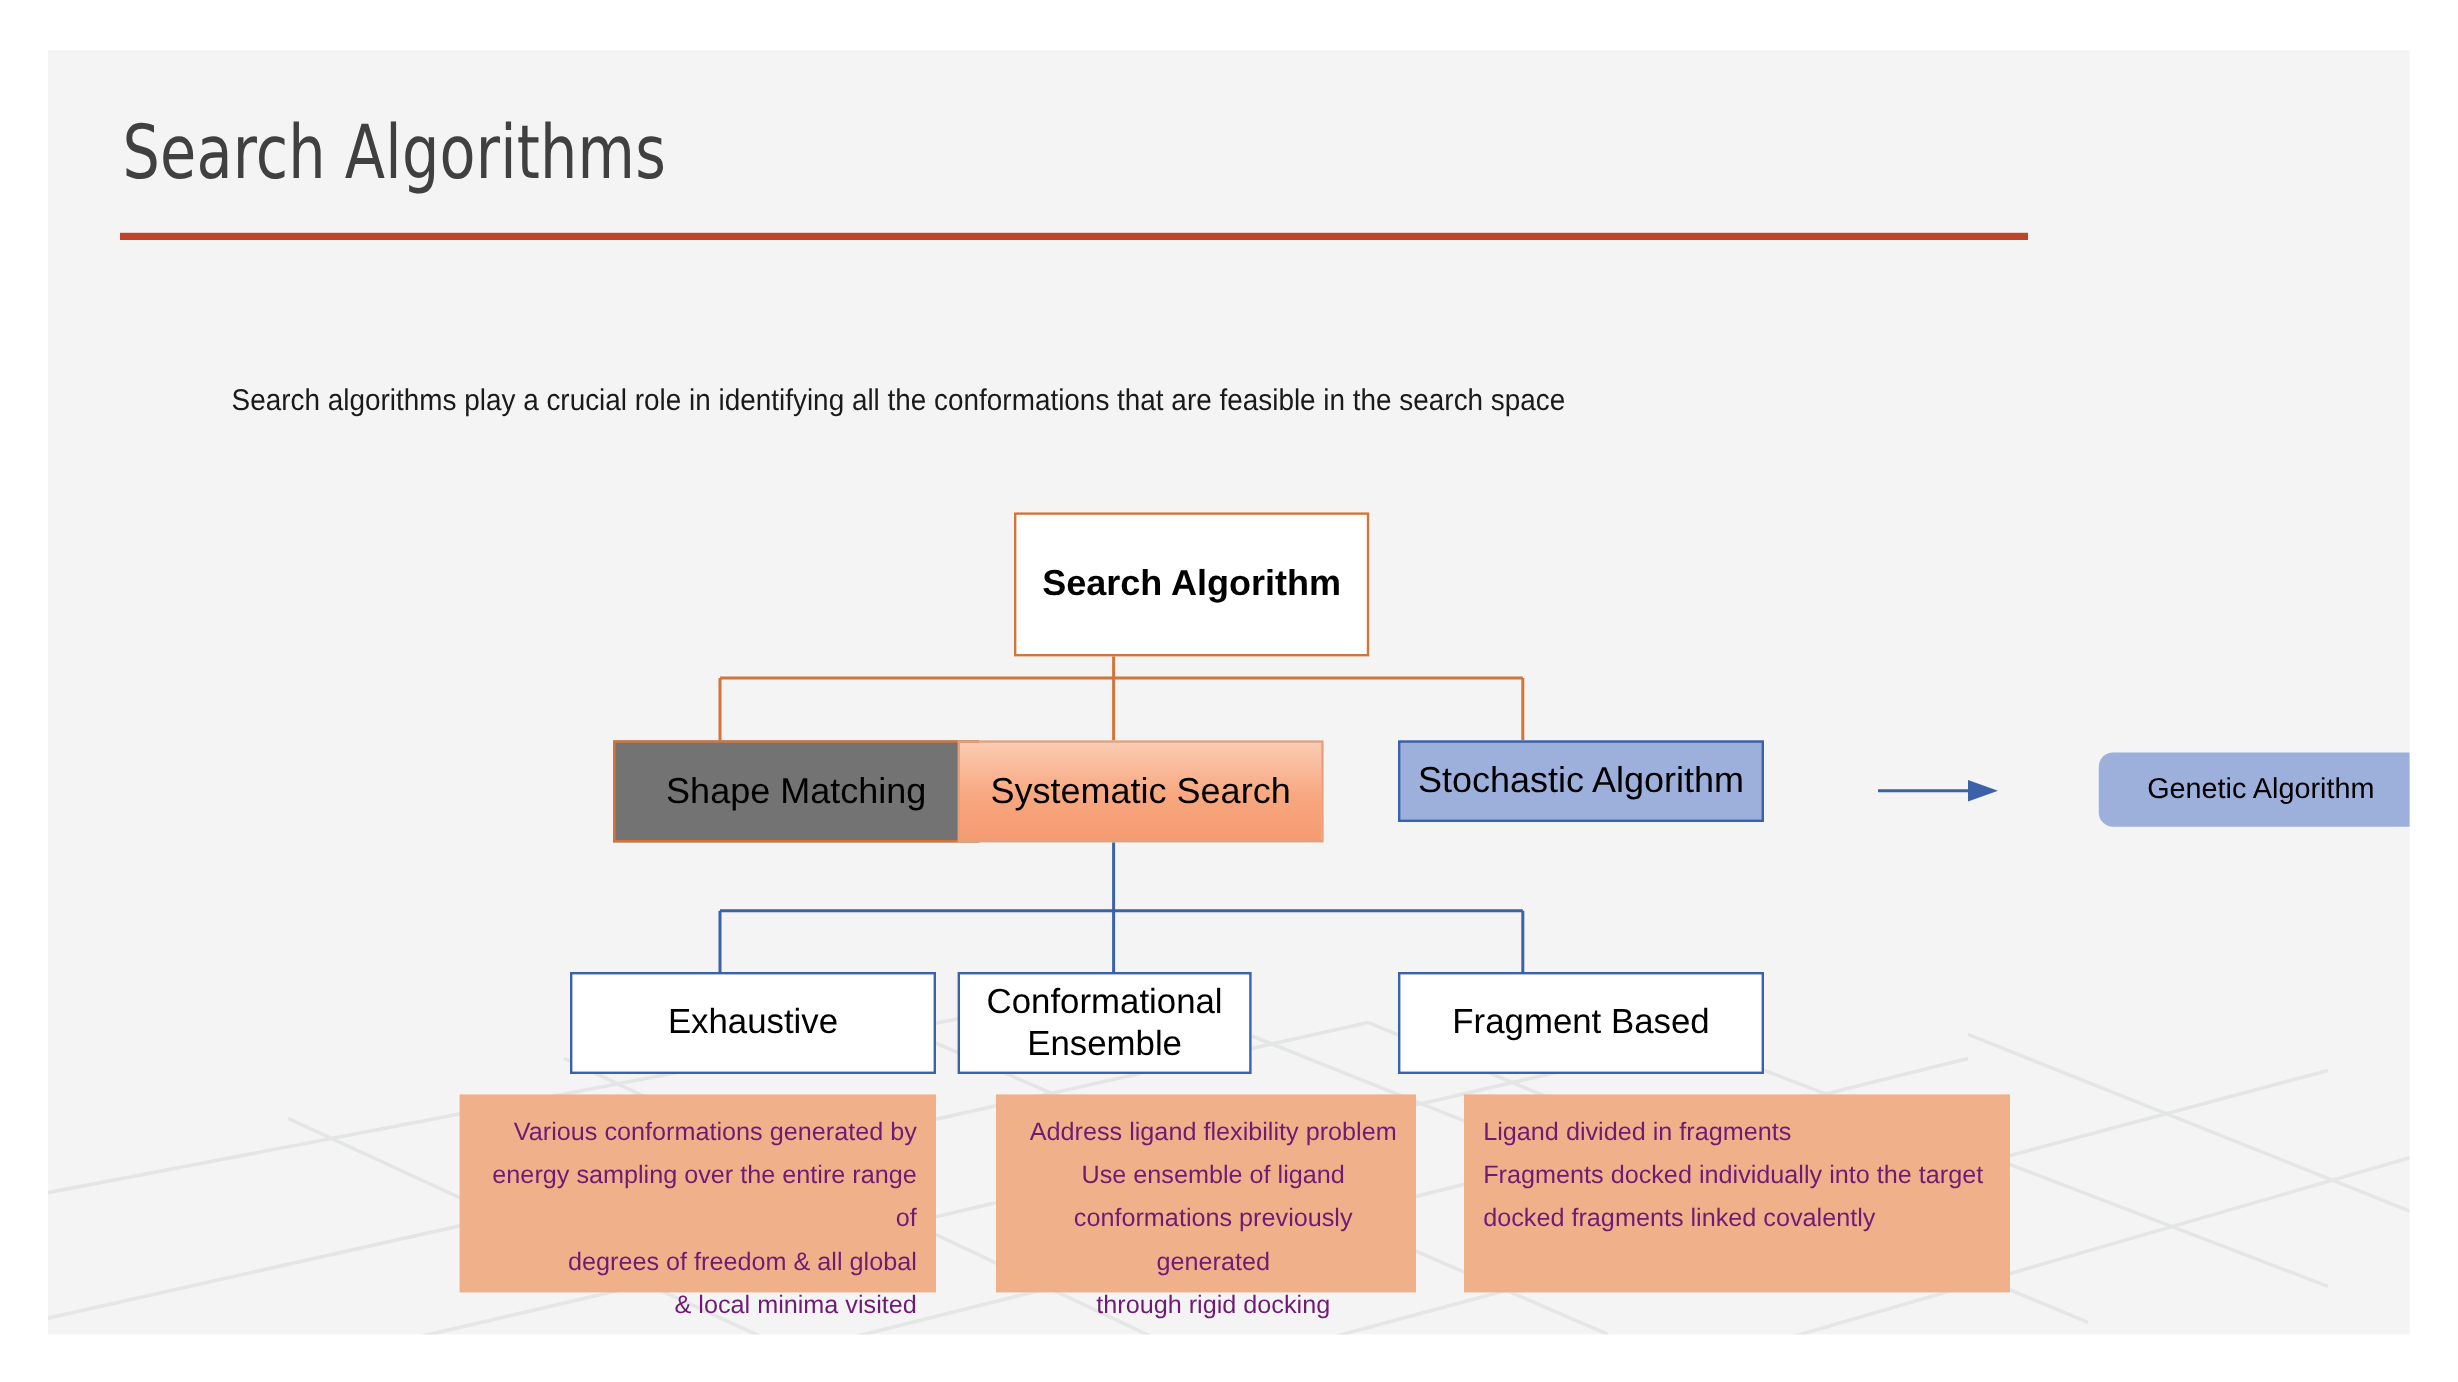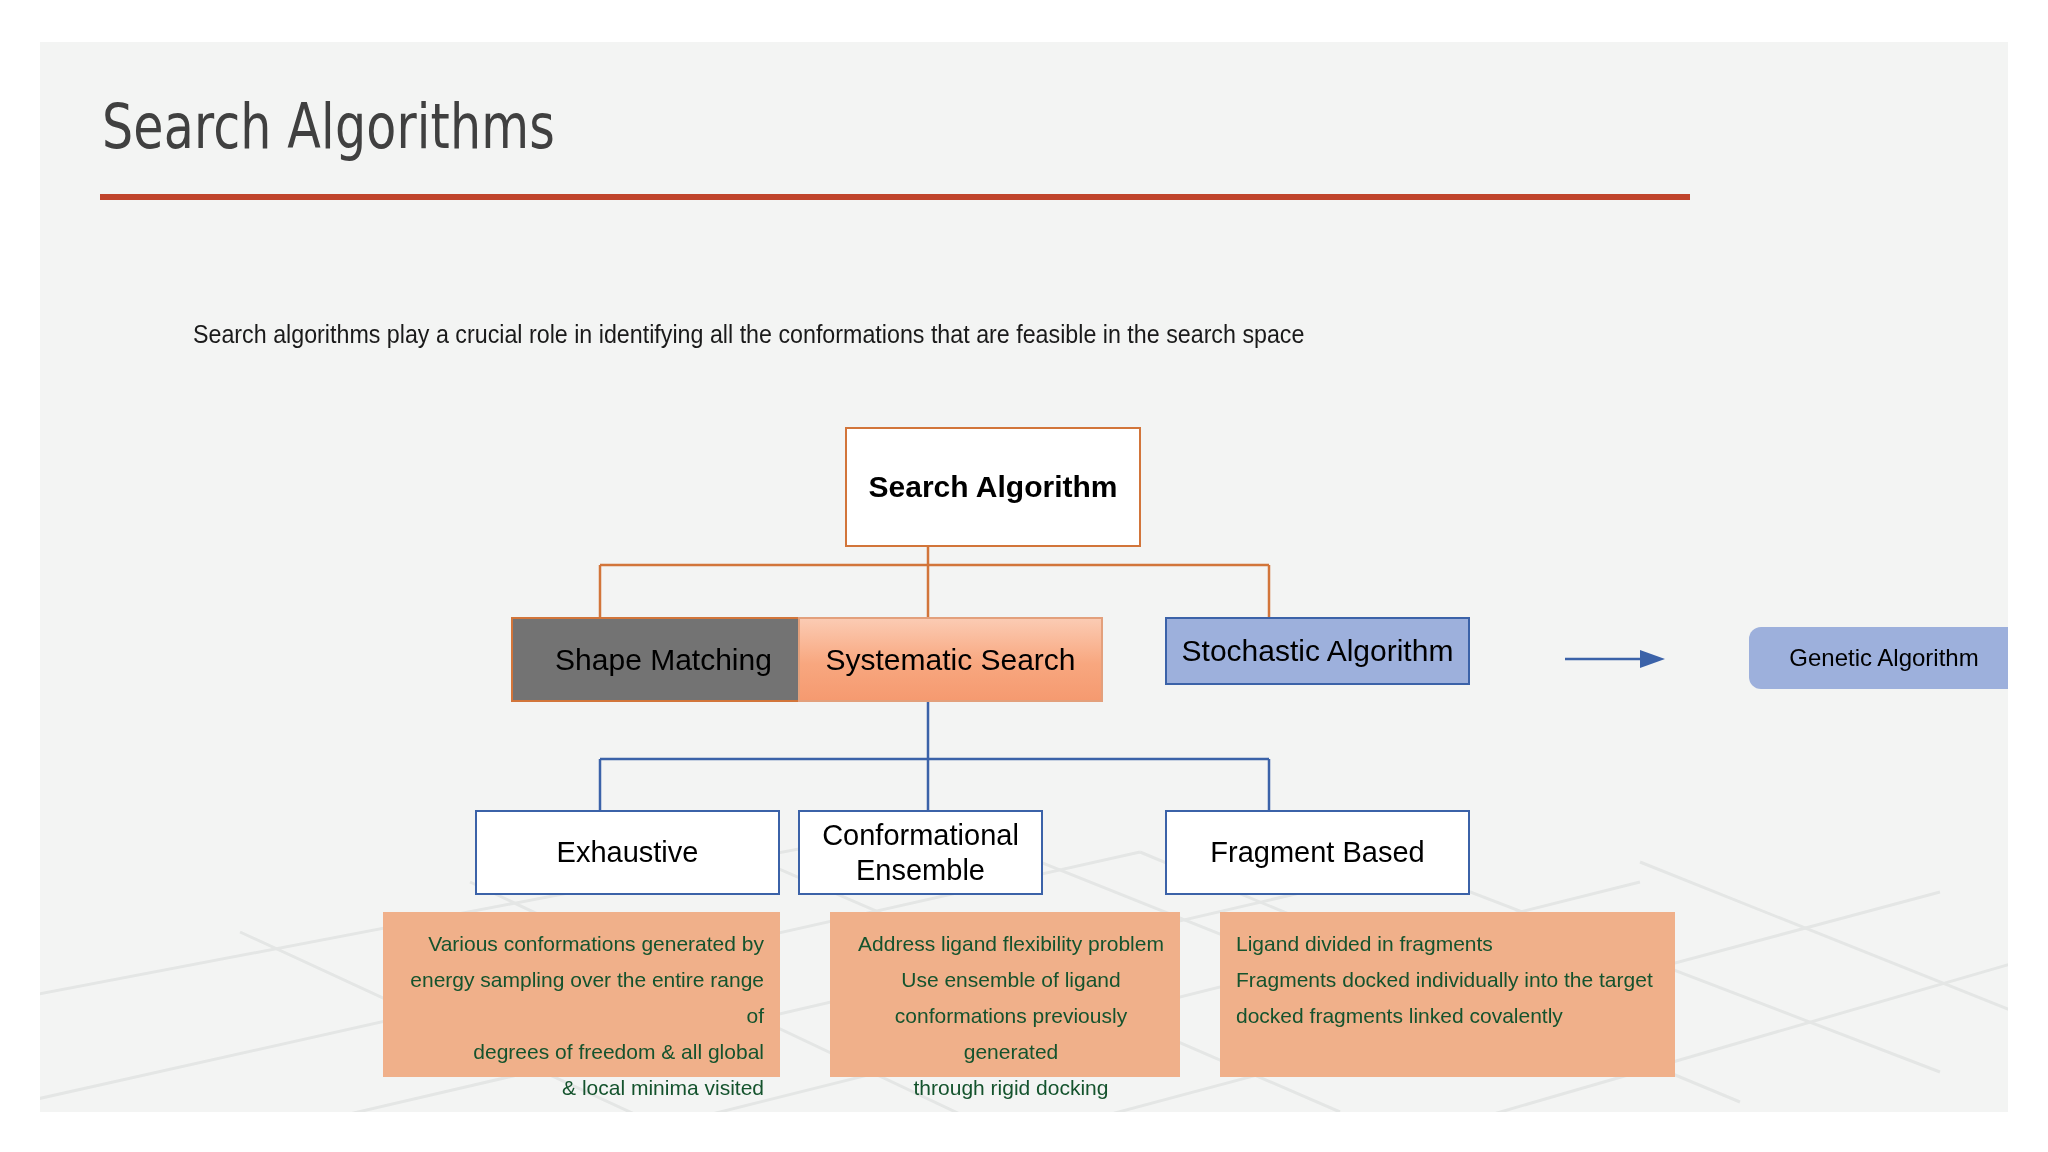--- a/index.html
+++ b/index.html
@@ -139,21 +139,21 @@
     background: #ffffff;
     border: 2px solid #3B62A8;
     font-size: 29px;
   }
 
   
   .desc {
     position: absolute;
     box-sizing: border-box;
     background: #F0B08A;
-    color: #14532d;
+    color: #701a75;
     font-size: 21px;
     line-height: 1.72;
     padding: 14px 16px;
   }
   .desc-right  { text-align: right; }
   .desc-center { text-align: center; padding-left: 28px; }
   .desc-left   { text-align: left; }
 </style>
 </head>
 <body>

